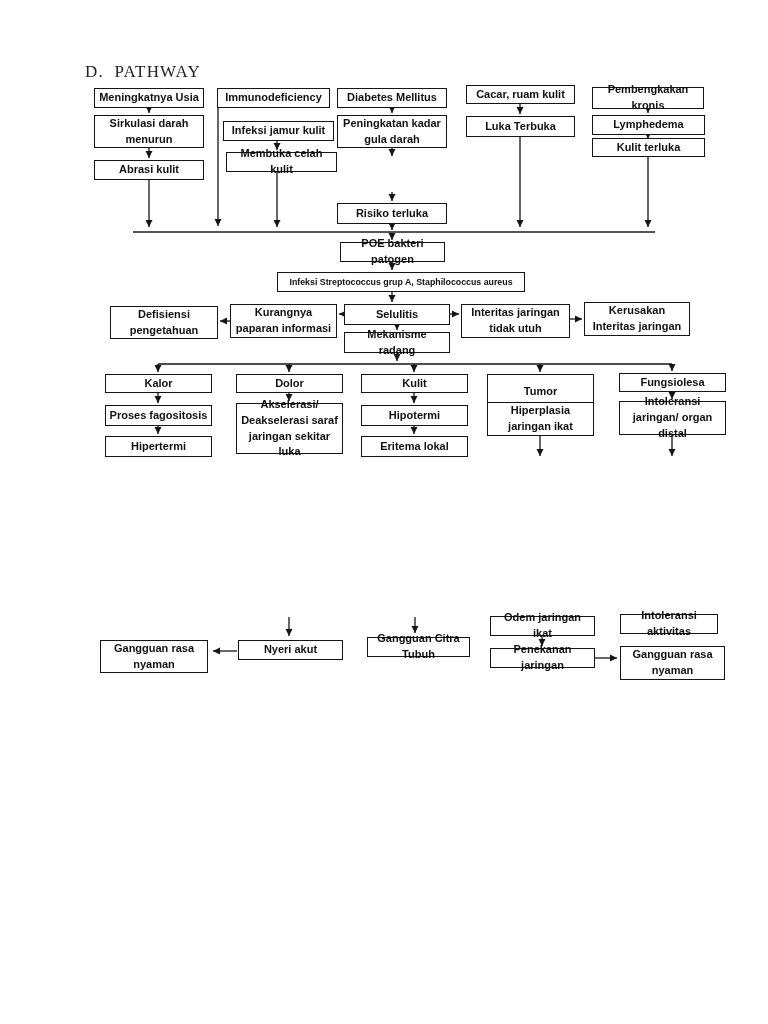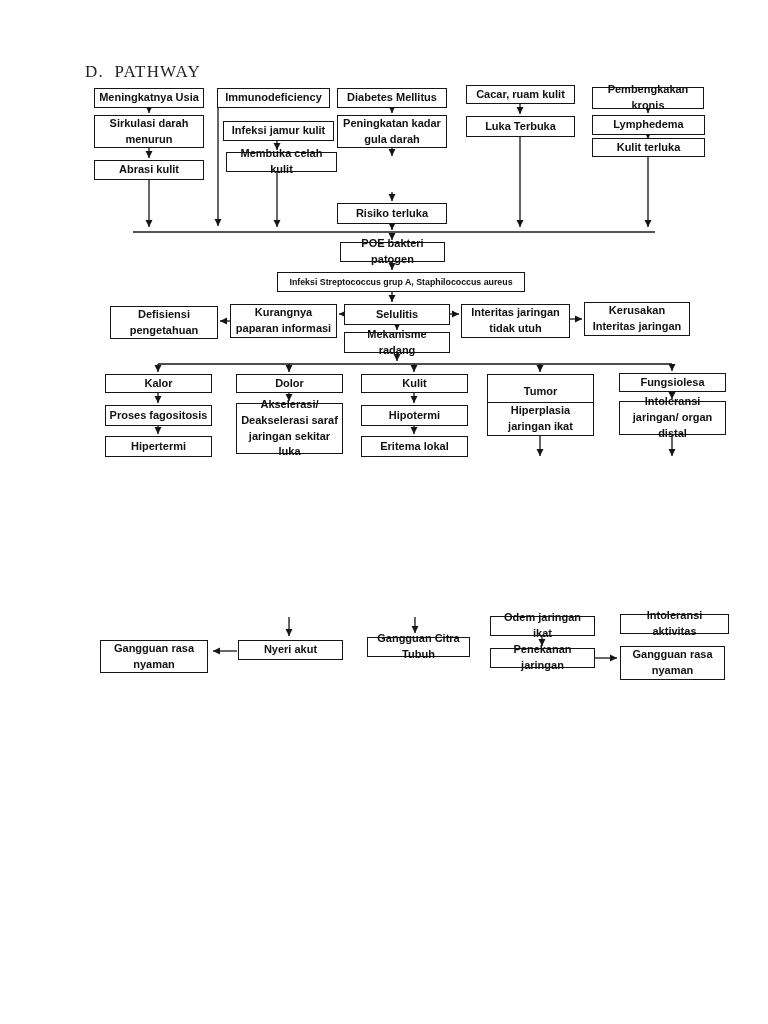--- a/index.html
+++ b/index.html
@@ -115,17 +115,17 @@
   <div class="node" style="left:361px;top:405px;width:107px;height:21px">Hipotermi</div>
   <div class="node" style="left:487px;top:402px;width:107px;height:34px">Hiperplasia jaringan ikat</div>
   <div class="node" style="left:619px;top:401px;width:107px;height:34px">Intoleransi jaringan/ organ distal</div>
   <div class="node" style="left:105px;top:436px;width:107px;height:21px">Hipertermi</div>
   <div class="node" style="left:361px;top:436px;width:107px;height:21px">Eritema lokal</div>
 
   <div class="node" style="left:100px;top:640px;width:108px;height:33px">Gangguan rasa nyaman</div>
   <div class="node" style="left:238px;top:640px;width:105px;height:20px">Nyeri akut</div>
   <div class="node" style="left:367px;top:637px;width:103px;height:20px">Gangguan Citra Tubuh</div>
   <div class="node" style="left:490px;top:616px;width:105px;height:20px">Odem jaringan ikat</div>
-  <div class="node" style="left:620px;top:614px;width:109px;height:20px">Intoleransi aktivitas</div>
+  <div class="node" style="left:620px;top:614px;width:98px;height:20px">Intoleransi aktivitas</div>
   <div class="node" style="left:490px;top:648px;width:105px;height:20px">Penekanan jaringan</div>
   <div class="node" style="left:620px;top:646px;width:105px;height:34px">Gangguan rasa nyaman</div>
 
 </div>
 
 </body></html>

